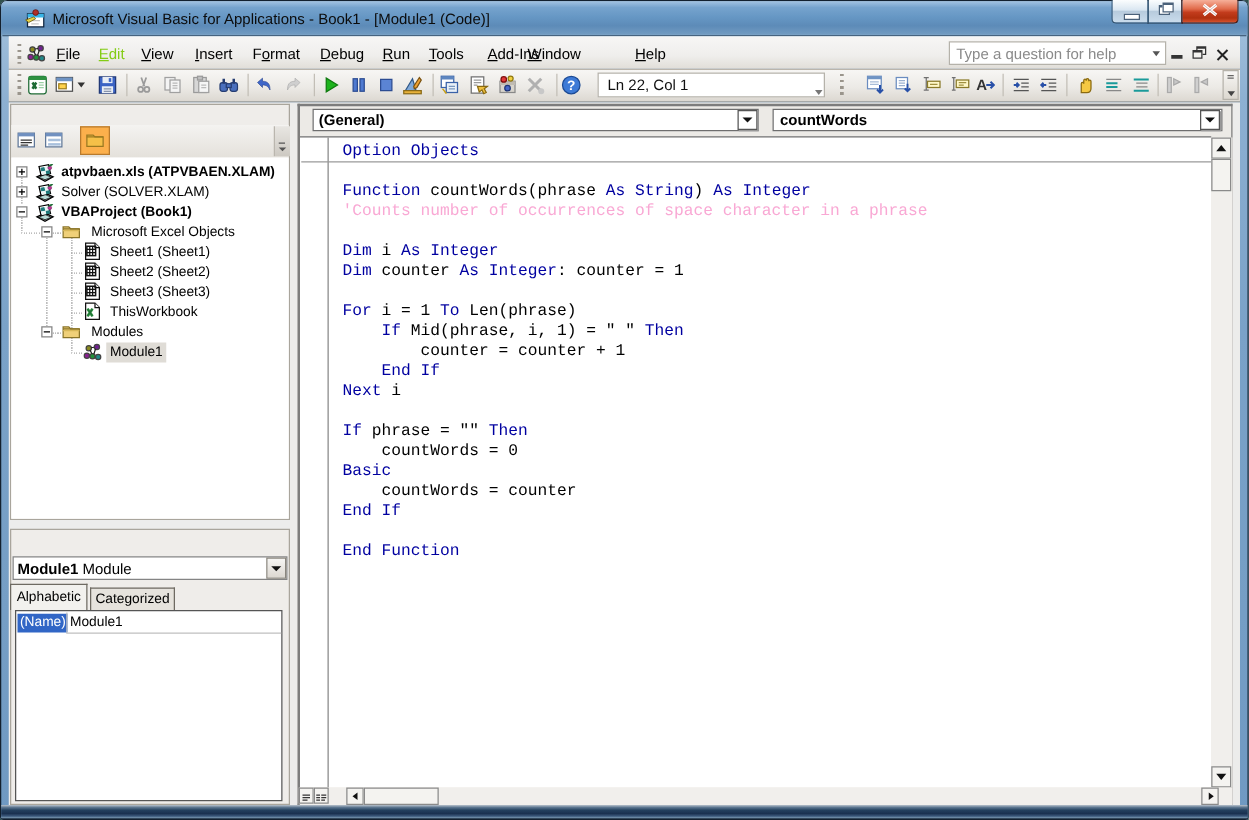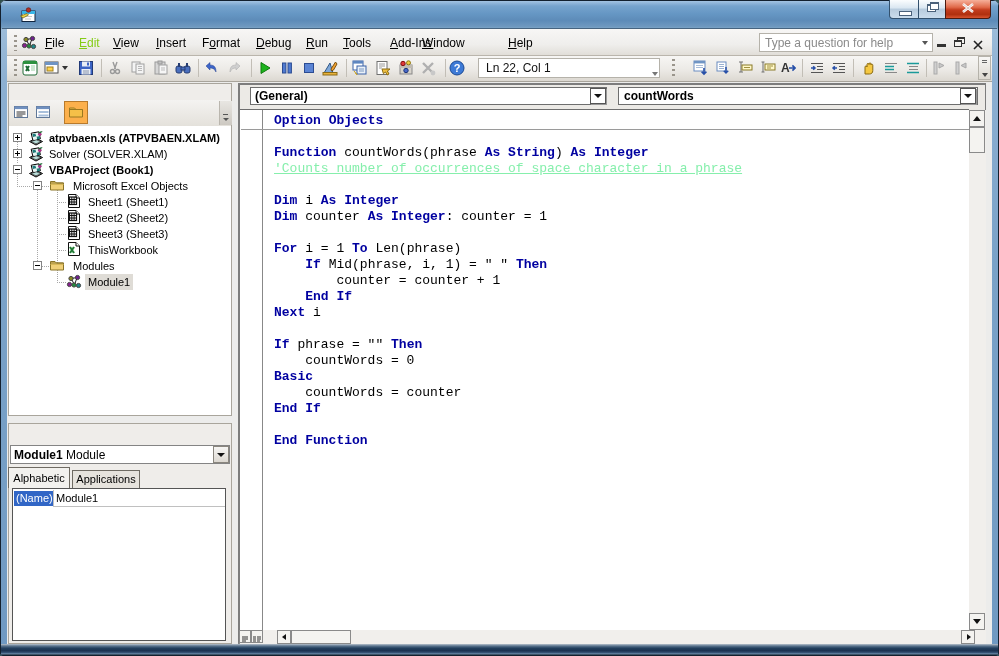--- a/index.html
+++ b/index.html
@@ -1,19 +1,19 @@
 <!DOCTYPE html>
 <html><head><meta charset="utf-8"><style>
 * { margin:0; padding:0; }
 body { width:999px; height:656px; overflow:hidden; position:relative;
   font-family:"Liberation Sans",sans-serif; background:#31514d; }
 #win { position:absolute; left:0; top:0; width:999px; height:656px;
   border-radius:6px 6px 3px 3px; overflow:hidden; }
-.k { color:#0000a0; font-weight:bold; }
-.c { color:#86efac;text-decoration:underline; }
+.k { color:#0000a0; font-weight:normal; }
+.c { color:#f9a8d4; }
 #code { position:absolute; left:274px; top:113px; font-family:"Liberation Mono",monospace;
   font-size:13px; line-height:16px; color:#000; white-space:pre; }
 .cap { position:absolute; left:8px; right:8px; height:17px;
   background:linear-gradient(180deg,#f2f1ef,#d4d1cb); border:1px solid #a9a59c;
   box-sizing:border-box; font-size:12px; color:#3c3c3c; line-height:15px; padding-left:3px; }
 .xbtn { position:absolute; right:2px; top:2px; width:15px; height:13px;
   background:linear-gradient(180deg,#fdfdfc,#e2dfd8); border:1px solid #8a867e; box-sizing:border-box; }
 </style></head><body>
 <div id="win">
 
@@ -22,20 +22,21 @@
 
 <div style="position:absolute;left:1px;top:1px;width:997px;height:28px;border-radius:4px 4px 0 0;background:linear-gradient(180deg,#a3c3e2 0%,#76a3cd 18%,#6697c4 45%,#5d8bb8 70%,#6f99c0 92%,#85abc9 100%)"></div>
 <div style="position:absolute;left:2px;top:28px;width:995px;height:1px;background:#46637f"></div>
 <div style="position:absolute;left:20px;top:7px;width:16px;height:16px"><svg width="16" height="16" viewBox="0 0 16 16" style="">
         <rect x="2" y="4" width="13" height="10.5" fill="#fff" stroke="#10253f"></rect>
         <rect x="2" y="4" width="13" height="3" fill="#38b6e8"></rect>
         <circle cx="8.5" cy="3" r="2.3" fill="#b03028" stroke="#5f1410" stroke-width="0.6"></circle>
         <path d="M5 9.5h7M5 12h6" stroke="#c8c8c8"></path>
         <path d="M0.5 9 L7 6.5 L8.5 8 L3 11 Z" fill="#e8d44a" stroke="#6f6010" stroke-width="0.7"></path>
       </svg></div>
+<div style="position:absolute;left:42px;top:8px;font-size:12px;color:#0c0c0c">Microsoft Visual Basic for Applications - Book1 - [Module1 (Code)]</div>
 
 <div style="position:absolute;left:889px;top:0;width:102px;height:19px">
  <div style="position:absolute;left:0;top:0;width:30px;height:19px;border:1px solid #33516d;border-top:none;border-radius:0 0 0 4px;background:linear-gradient(180deg,#fbfdfe,#d9e6f1 45%,#b7cbdd 50%,#cadcec);box-sizing:border-box">
    <div style="position:absolute;left:9px;top:11px;width:11px;height:3px;background:#fff;border:1px solid #4a617a;box-sizing:content-box"></div>
  </div>
  <div style="position:absolute;left:29px;top:0;width:28px;height:19px;border:1px solid #33516d;border-top:none;background:linear-gradient(180deg,#fbfdfe,#d9e6f1 45%,#b7cbdd 50%,#cadcec);box-sizing:border-box">
    <div style="position:absolute;left:8px;top:4px;width:9px;height:8px;border:1px solid #4a617a;border-top:2px solid #4a617a;background:#fff;box-sizing:border-box"></div>
    <div style="position:absolute;left:11px;top:2px;width:9px;height:8px;border:1px solid #4a617a;border-top:2px solid #4a617a;background:#fff;box-sizing:border-box"></div>
  </div>
  <div style="position:absolute;left:56px;top:0;width:46px;height:19px;border:1px solid #4b1a10;border-top:none;border-radius:0 0 4px 0;background:linear-gradient(180deg,#f6b09a 0%,#e06a4a 40%,#c33c1d 55%,#b0300f 80%,#d8542f);box-sizing:border-box">
@@ -398,21 +399,21 @@
 
 <div style="position:absolute;left:8px;top:423px;width:224px;height:221px;background:#efedea;border:1px solid #a9a59c;box-sizing:border-box"></div>
 
 <div style="position:absolute;left:10px;top:445px;width:220px;height:19px;background:#fff;border:1px solid #848484;box-sizing:border-box"></div>
 <div style="position:absolute;left:14px;top:448px;font-size:12px;line-height:14px"><b>Module1</b> Module</div>
 <div style="position:absolute;left:213px;top:446px;width:16px;height:17px;background:linear-gradient(180deg,#f6f5f3,#dcd8d1);border:1px solid #8a867e;box-sizing:border-box">
   <div style="position:absolute;left:3px;top:6px;width:0;height:0;border-left:4px solid transparent;border-right:4px solid transparent;border-top:4px solid #111"></div>
 </div>
 
 <div style="position:absolute;left:8px;top:467px;width:62px;height:21px;background:#f2f1ee;border:1px solid #6e6a62;border-bottom:none;box-sizing:border-box;font-size:11px;text-align:center;line-height:20px">Alphabetic</div>
-<div style="position:absolute;left:72px;top:470px;width:68px;height:18px;background:#e6e3dd;border:1px solid #6e6a62;border-bottom:none;box-sizing:border-box;font-size:11px;text-align:center;line-height:17px">Applications</div>
+<div style="position:absolute;left:72px;top:470px;width:68px;height:18px;background:#e6e3dd;border:1px solid #6e6a62;border-bottom:none;box-sizing:border-box;font-size:11px;text-align:center;line-height:17px">Categorized</div>
 
 <div style="position:absolute;left:12px;top:488px;width:214px;height:153px;background:#fff;border:1px solid #555;box-sizing:border-box"></div>
 <div style="position:absolute;left:14px;top:491px;width:38px;height:15px;background:#3166c6;color:#fff;font-size:11px;line-height:15px;padding-left:2px">(Name)</div>
 <div style="position:absolute;left:56px;top:491px;font-size:11px;line-height:15px">Module1</div>
 <div style="position:absolute;left:53px;top:490px;width:1px;height:16px;background:#c0c0c0"></div>
 <div style="position:absolute;left:53px;top:506px;width:172px;height:1px;background:#c0c0c0"></div>
 
 <div style="position:absolute;left:238px;top:83px;width:748px;height:561px;background:#eceae6;border:2px solid #7d7d7d;border-right:1px solid #7d7d7d;border-bottom:1px solid #9a9a9a;box-sizing:border-box"></div>
 
 <div style="position:absolute;left:250px;top:87px;width:357px;height:18px;background:#fff;border:1px solid #6e6e6e;box-sizing:border-box"></div>

